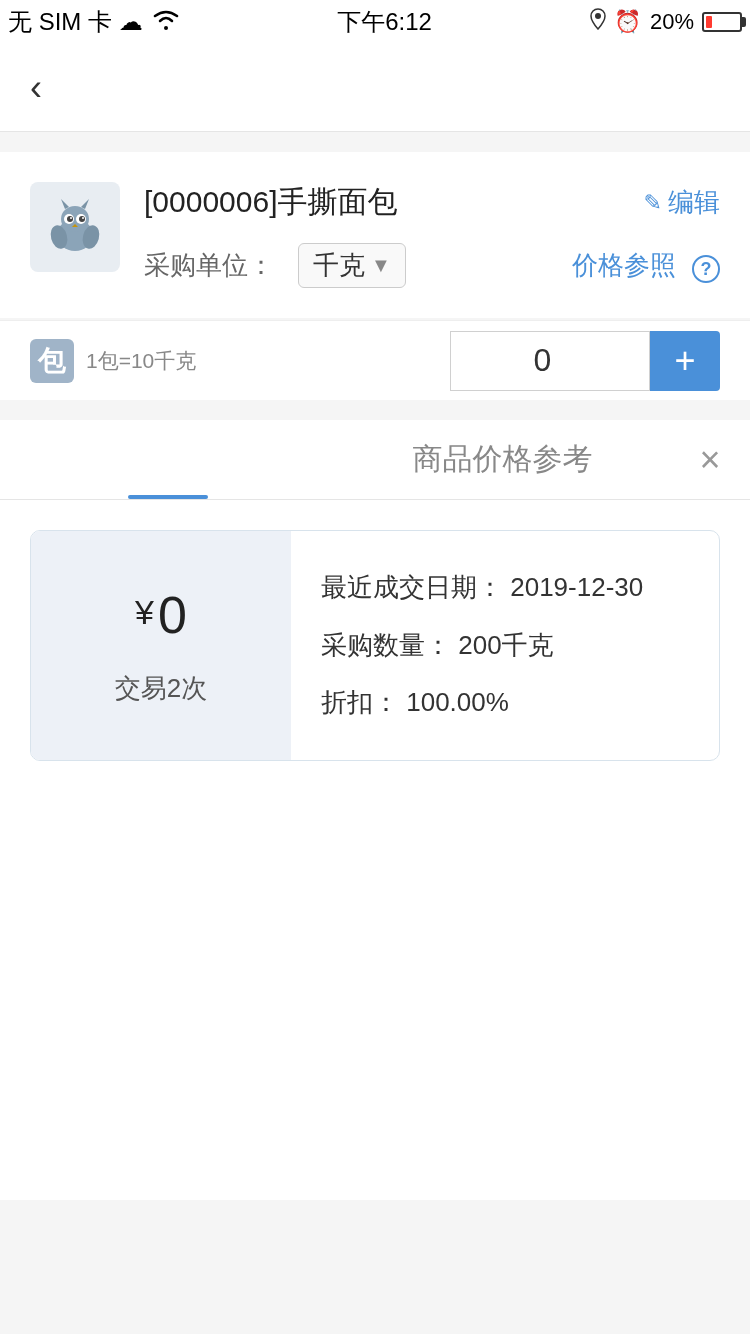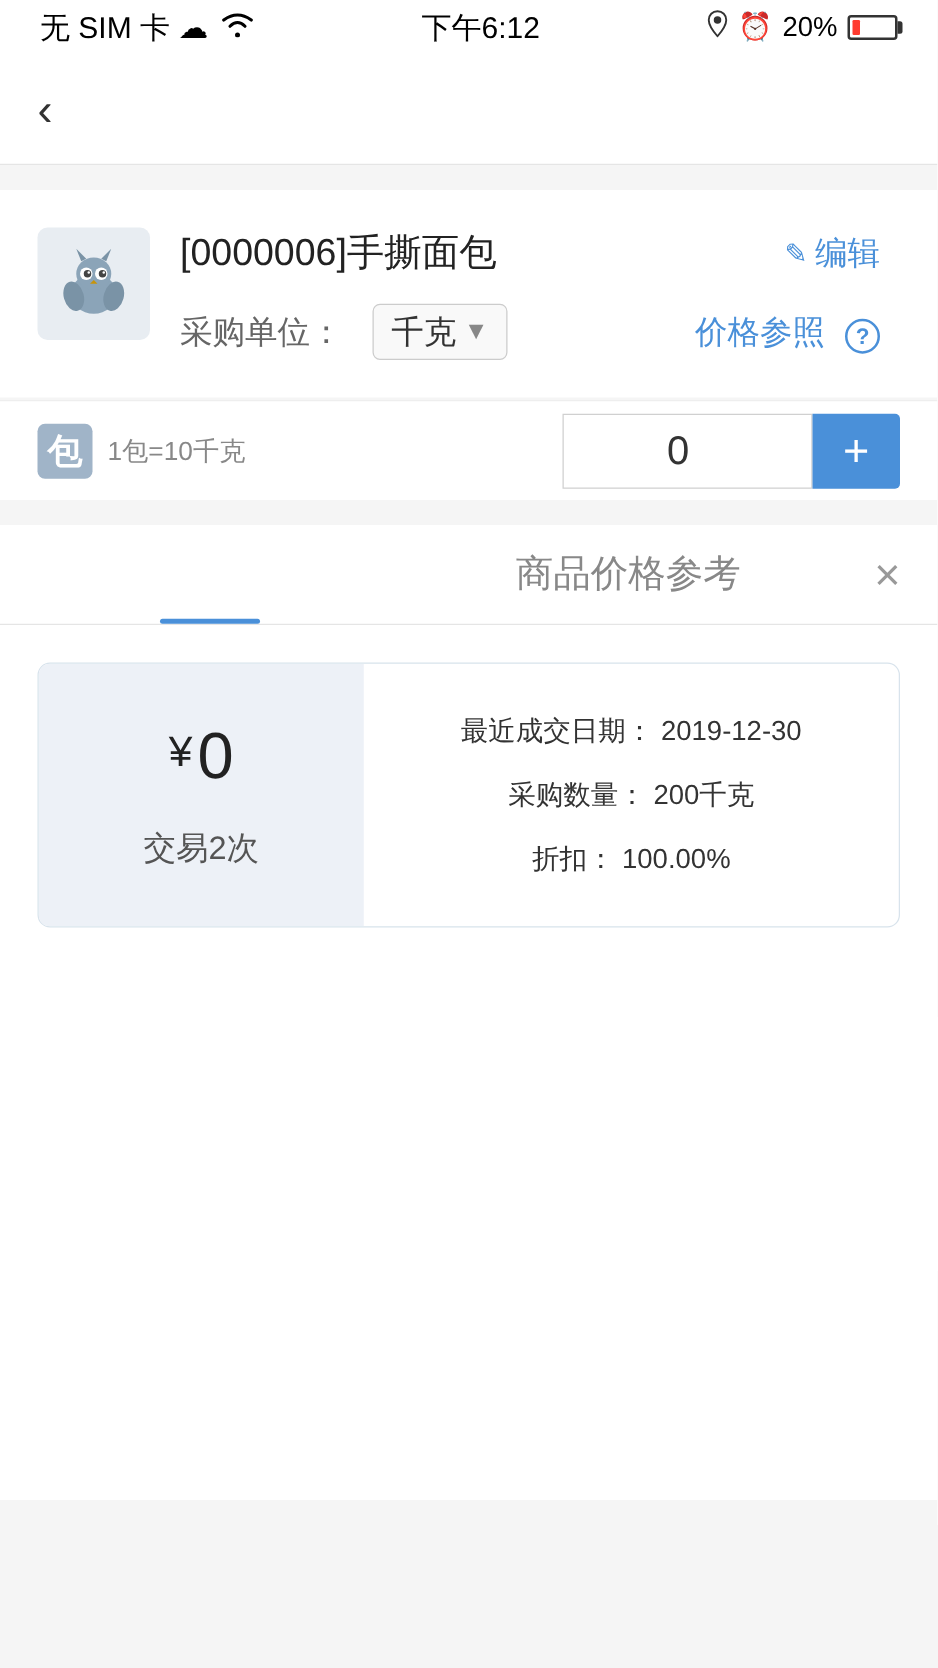--- a/index.html
+++ b/index.html
@@ -13,21 +13,21 @@
     }
 
     
     .status-bar {
       width: 100%;
       height: 44px;
       background: #fff;
       display: flex;
       align-items: center;
       justify-content: space-between;
-      padding: 0 32px;
+      padding: 0 8px;
       font-size: 26px;
       font-weight: 500;
       color: #000;
     }
     .status-left {
       display: flex;
       align-items: center;
       gap: 8px;
       font-size: 24px;
     }
@@ -98,21 +98,21 @@
       transform: translateX(-50%);
       font-size: 34px;
       font-weight: 600;
       color: #222;
     }
 
     
     .product-card {
       background: #fff;
       margin: 20px 0 0 0;
-      padding: 30px 46px 30px 30px;
+      padding: 30px 30px 30px 30px;
       display: flex;
       align-items: flex-start;
       gap: 24px;
     }
     .product-thumb {
       width: 90px;
       height: 90px;
       background: #e8edf2;
       border-radius: 8px;
       display: flex;
@@ -347,24 +347,23 @@
     }
     .history-right {
       flex: 1;
       padding: 36px 30px;
       display: flex;
       flex-direction: column;
       justify-content: center;
       gap: 16px;
     }
     .history-detail-row {
-      font-size: 22px;
+      font-size: 26px;
       color: #333;
       line-height: 1.6;
-      text-align: center;
     }
 
     
     .content-area {
       background: #fff;
       min-height: 700px;
     }
   </style>
 </head>
 <body>

